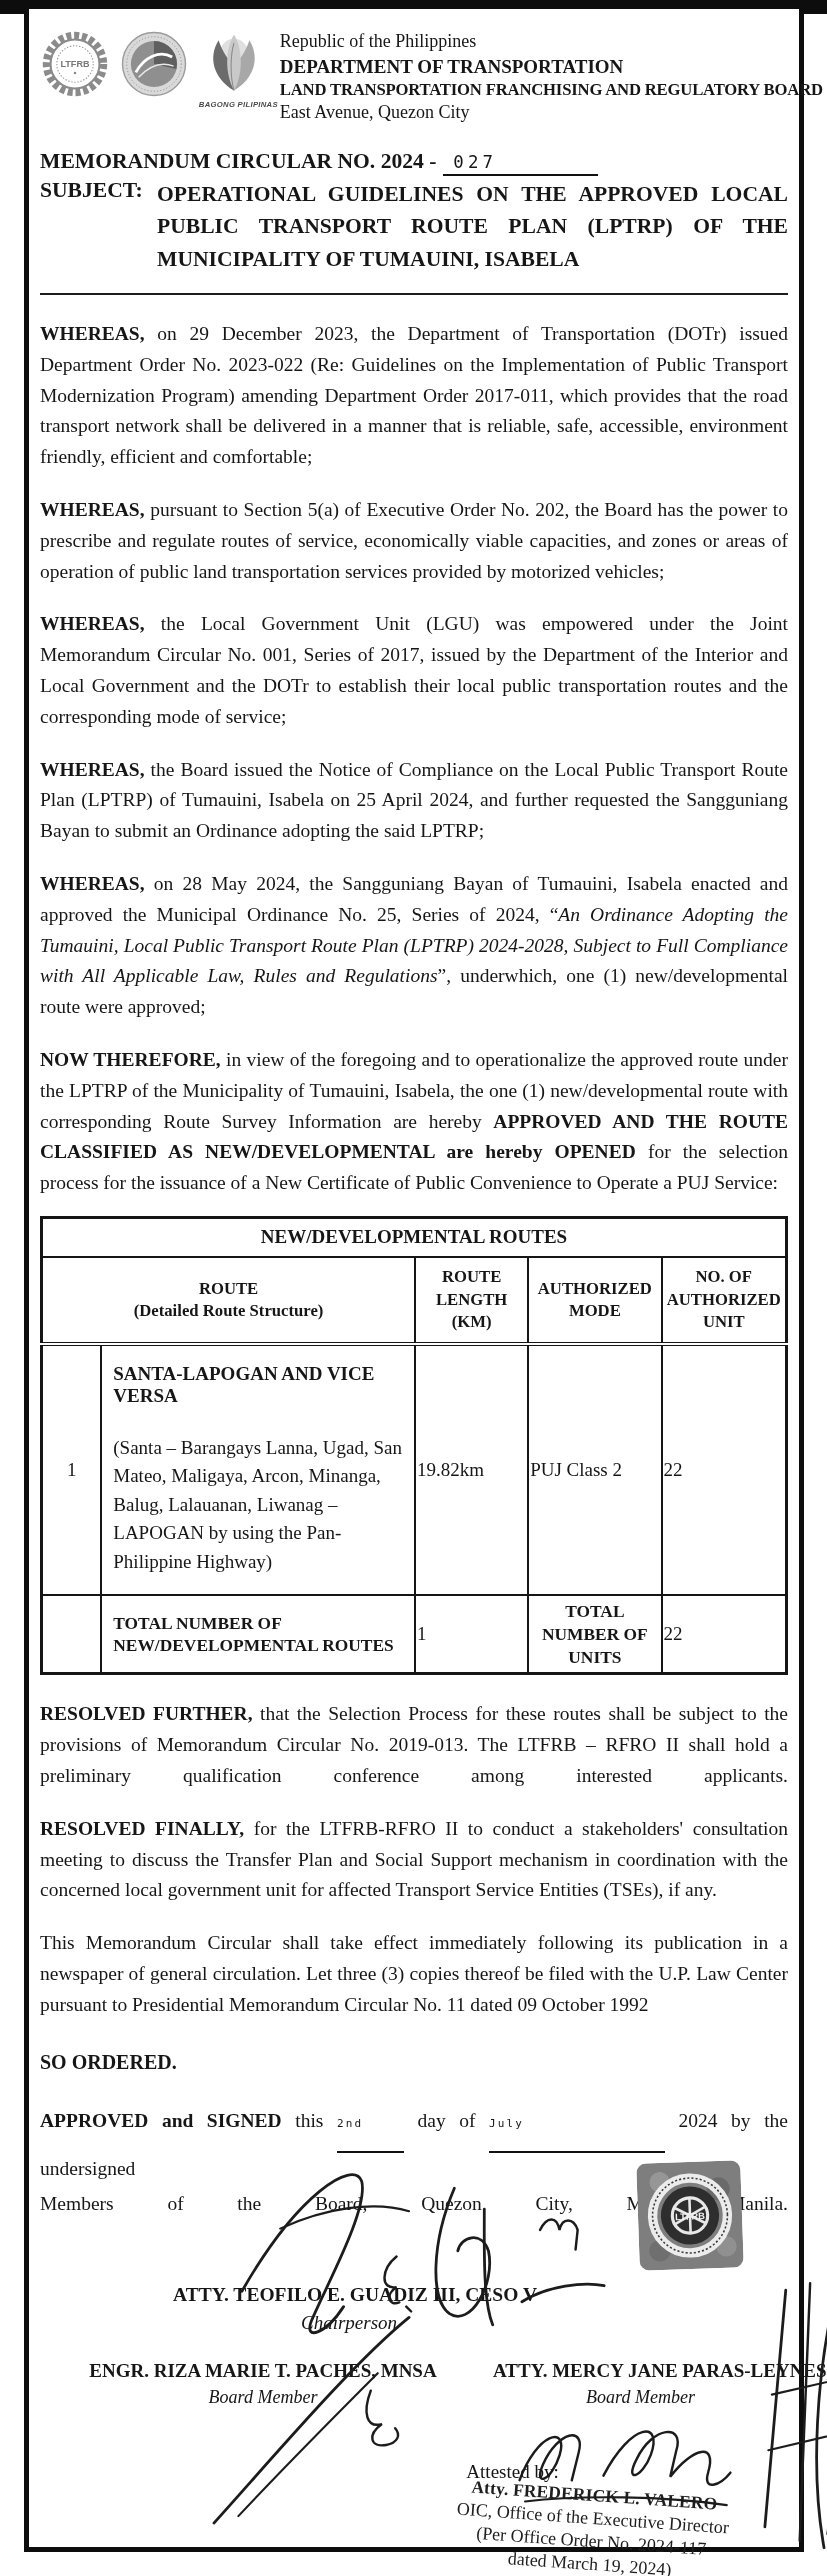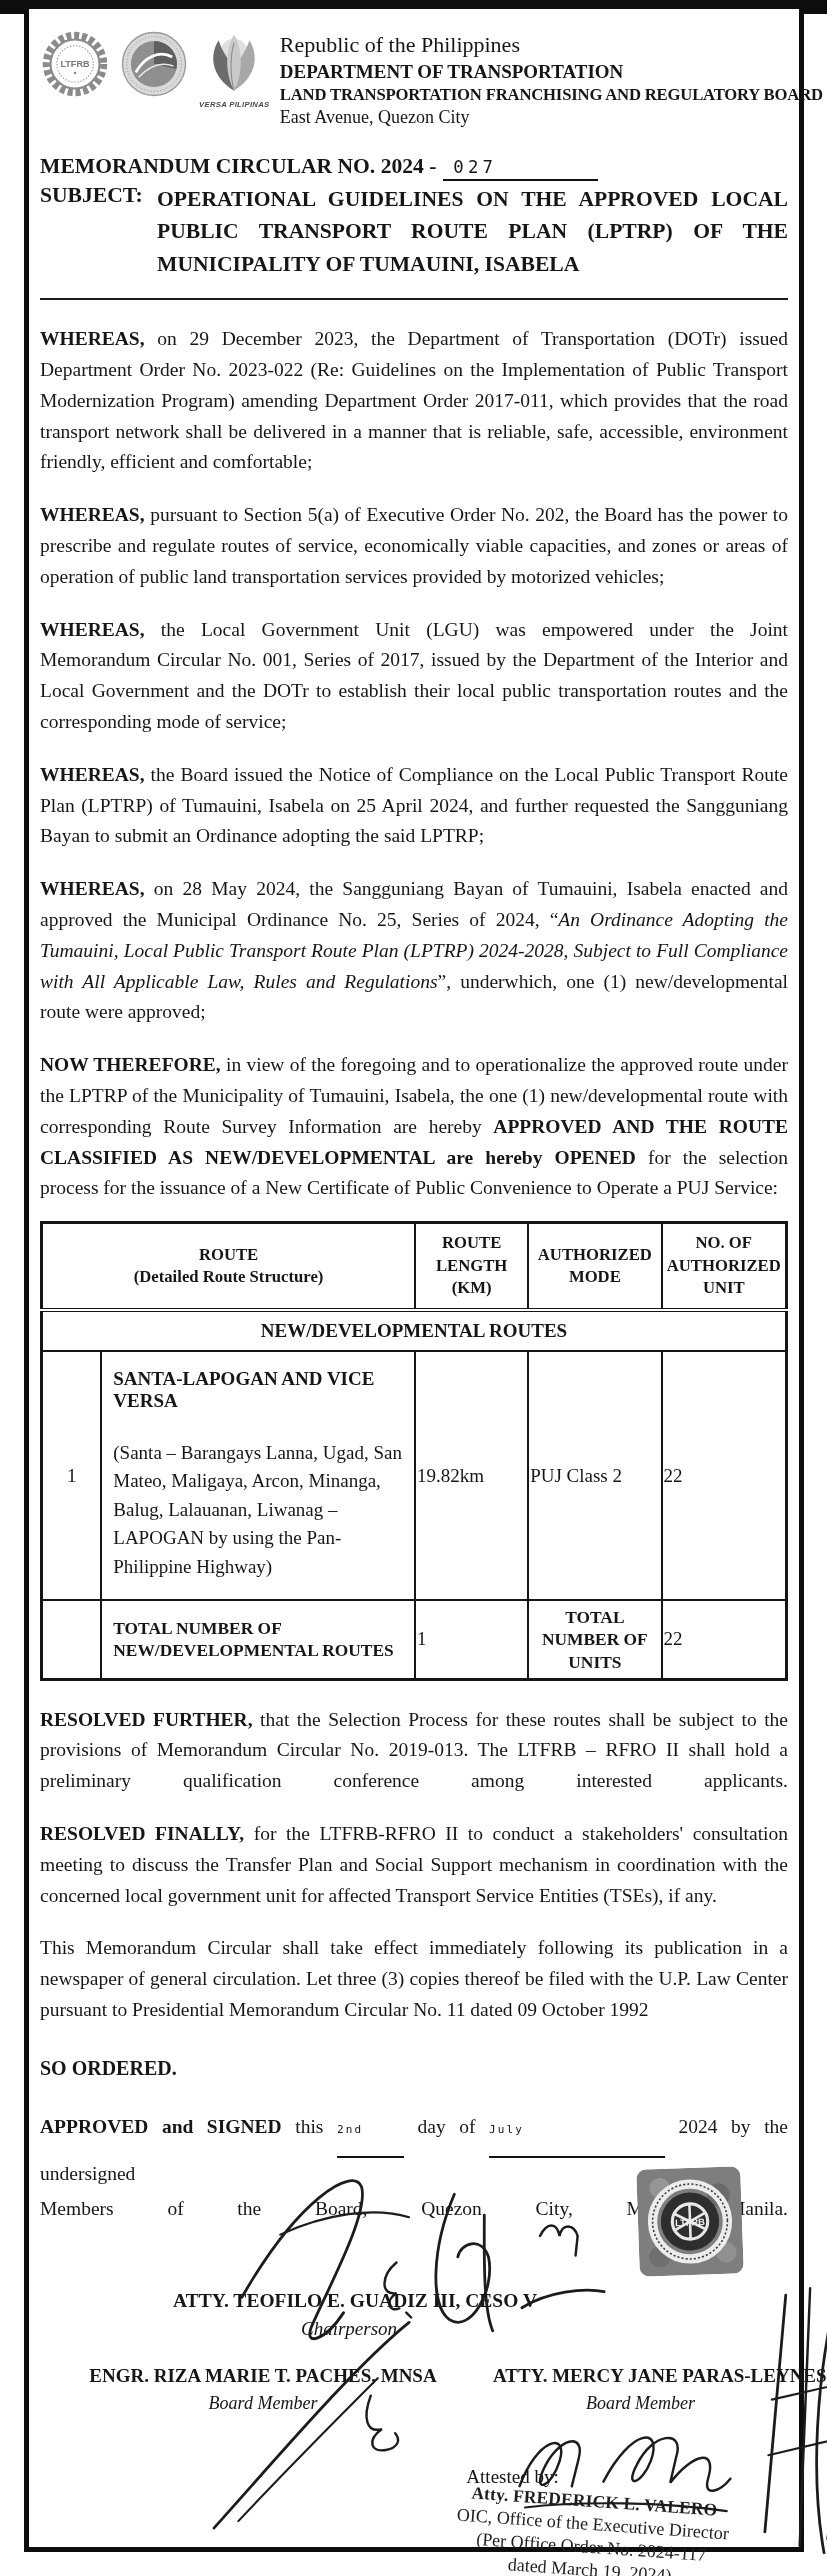--- a/index.html
+++ b/index.html
@@ -14,21 +14,21 @@
     border:5.6px solid #0d0d0d;box-sizing:border-box;padding:0 11px;background:#fff;
   }
   
   .hdr{display:flex;margin-top:19.5px;align-items:flex-start;}
   .logos{display:flex;gap:8.4px;width:237px;flex:none;align-items:flex-start;}
   .logo{width:71px;text-align:center;}
   .logo svg{width:70px;height:70px;display:block;}
   .logo-caption{font-family:"Liberation Sans",sans-serif;font-weight:bold;font-style:italic;
     font-size:7.7px;color:#4a4a4a;letter-spacing:0.3px;margin-top:1.4px;white-space:nowrap;}
   .hdr-text{padding-left:2.8px;padding-top:1.4px;line-height:1.32;}
-  .hdr-line1{font-size:22px;}
+  .hdr-line1{font-size:18px;}
   .hdr-line2{font-size:19px;font-weight:bold;}
   .hdr-line3{font-size:16.7px;font-weight:bold;letter-spacing:-0.2px;white-space:nowrap;}
   .hdr-line4{font-size:18px;}
   
   .mc{margin-top:24px;font-weight:bold;font-size:21.6px;white-space:nowrap;}
   .mc-num{display:inline-block;font-family:"DejaVu Sans Mono",monospace;font-weight:normal;
     font-size:17.4px;border-bottom:2.1px solid #111;width:145px;padding:0 0 2.1px 9.8px;
     letter-spacing:4.2px;vertical-align:baseline;margin-left:7px;}
   
   .subject{display:flex;margin-top:2px;font-weight:bold;font-size:21.6px;}
@@ -121,21 +121,21 @@
           </svg>
         </div>
         <div class="logo">
           <svg viewBox="0 0 100 100">
             <circle cx="50" cy="34" r="20" fill="#e0e0e0"></circle>
             <path d="M50,88 C20,70 13,40 28,16 C34,34 42,44 50,52 Z" fill="#6c6c6c"></path>
             <path d="M50,88 C80,70 87,40 72,16 C66,34 58,44 50,52 Z" fill="#a8a8a8"></path>
             <path d="M50,88 C36,62 38,28 50,8 C62,28 64,62 50,88 Z" fill="#c9c9c9"></path>
             <path d="M50,88 C44,66 45,36 50,20" stroke="#8a8a8a" stroke-width="1.5" fill="none"></path>
           </svg>
-          <div class="logo-caption">VERSA PILIPINAS</div>
+          <div class="logo-caption">BAGONG PILIPINAS</div>
         </div>
       </div>
       <div class="hdr-text">
         <div class="hdr-line1">Republic of the Philippines</div>
         <div class="hdr-line2">DEPARTMENT OF TRANSPORTATION</div>
         <div class="hdr-line3">LAND TRANSPORTATION FRANCHISING AND REGULATORY BOARD</div>
         <div class="hdr-line4">East Avenue, Quezon City</div>
       </div>
     </div>
 
@@ -164,30 +164,30 @@
     <table class="routes">
       <colgroup>
         <col style="width:8.5%">
           <col style="width:43%">
           <col style="width:15.5%">
           <col style="width:18%">
           <col style="width:15%">
       </colgroup>
       <tbody>
           <tr>
+        <td colspan="5" class="section-cell">NEW/DEVELOPMENTAL ROUTES</td>
+      </tr>
+      <tr>
         <th colspan="2">
           <div>ROUTE</div>
           <div>(Detailed Route Structure)</div>
         </th>
         <th>ROUTE LENGTH (KM)</th>
         <th>AUTHORIZED MODE</th>
         <th>NO. OF AUTHORIZED UNIT</th>
-      </tr>
-      <tr>
-        <td colspan="5" class="section-cell">NEW/DEVELOPMENTAL ROUTES</td>
       </tr>
       <tr>
         <td class="cell-no">1</td>
         <td class="cell-route">
           <div class="route-title">SANTA-LAPOGAN AND VICE VERSA</div>
           <div class="route-desc">(Santa – Barangays Lanna, Ugad, San Mateo, Maligaya, Arcon, Minanga, Balug, Lalauanan, Liwanag – LAPOGAN by using the Pan-Philippine Highway)</div>
         </td>
         <td class="cell-mid">19.82km</td>
         <td class="cell-mid">PUJ Class 2</td>
         <td class="cell-mid">22</td>

